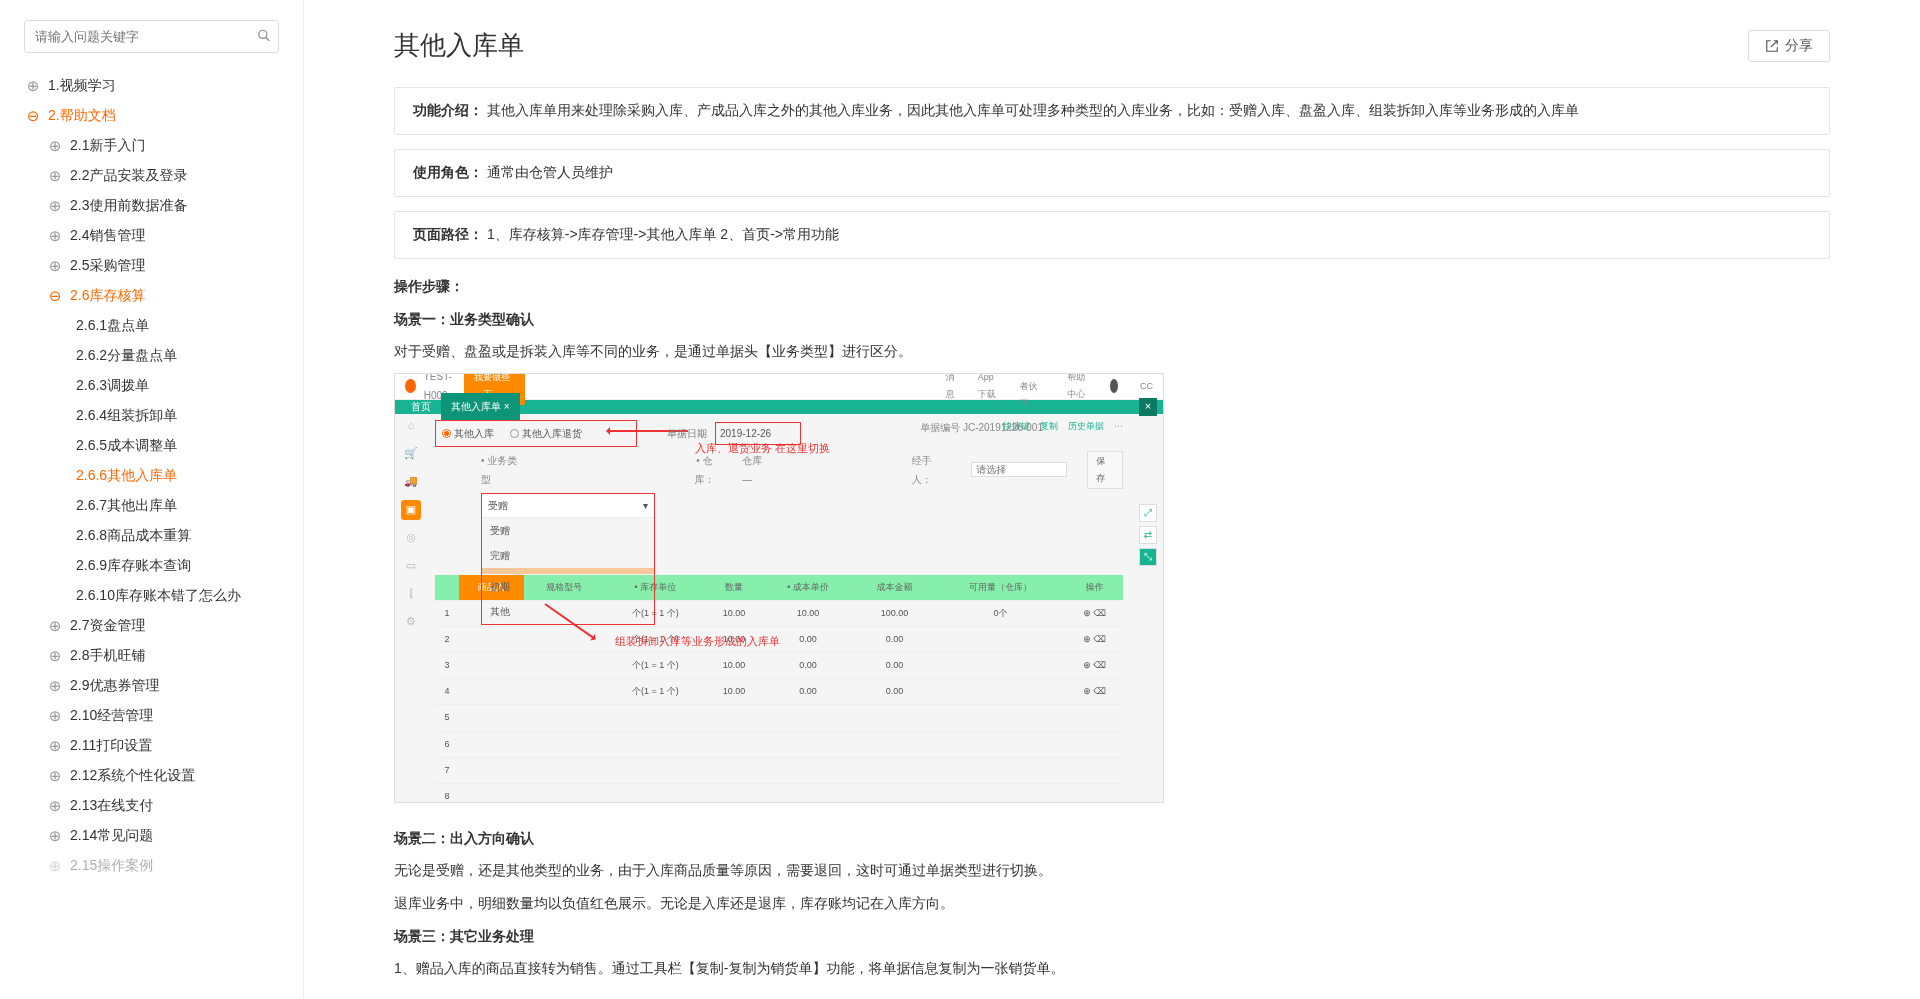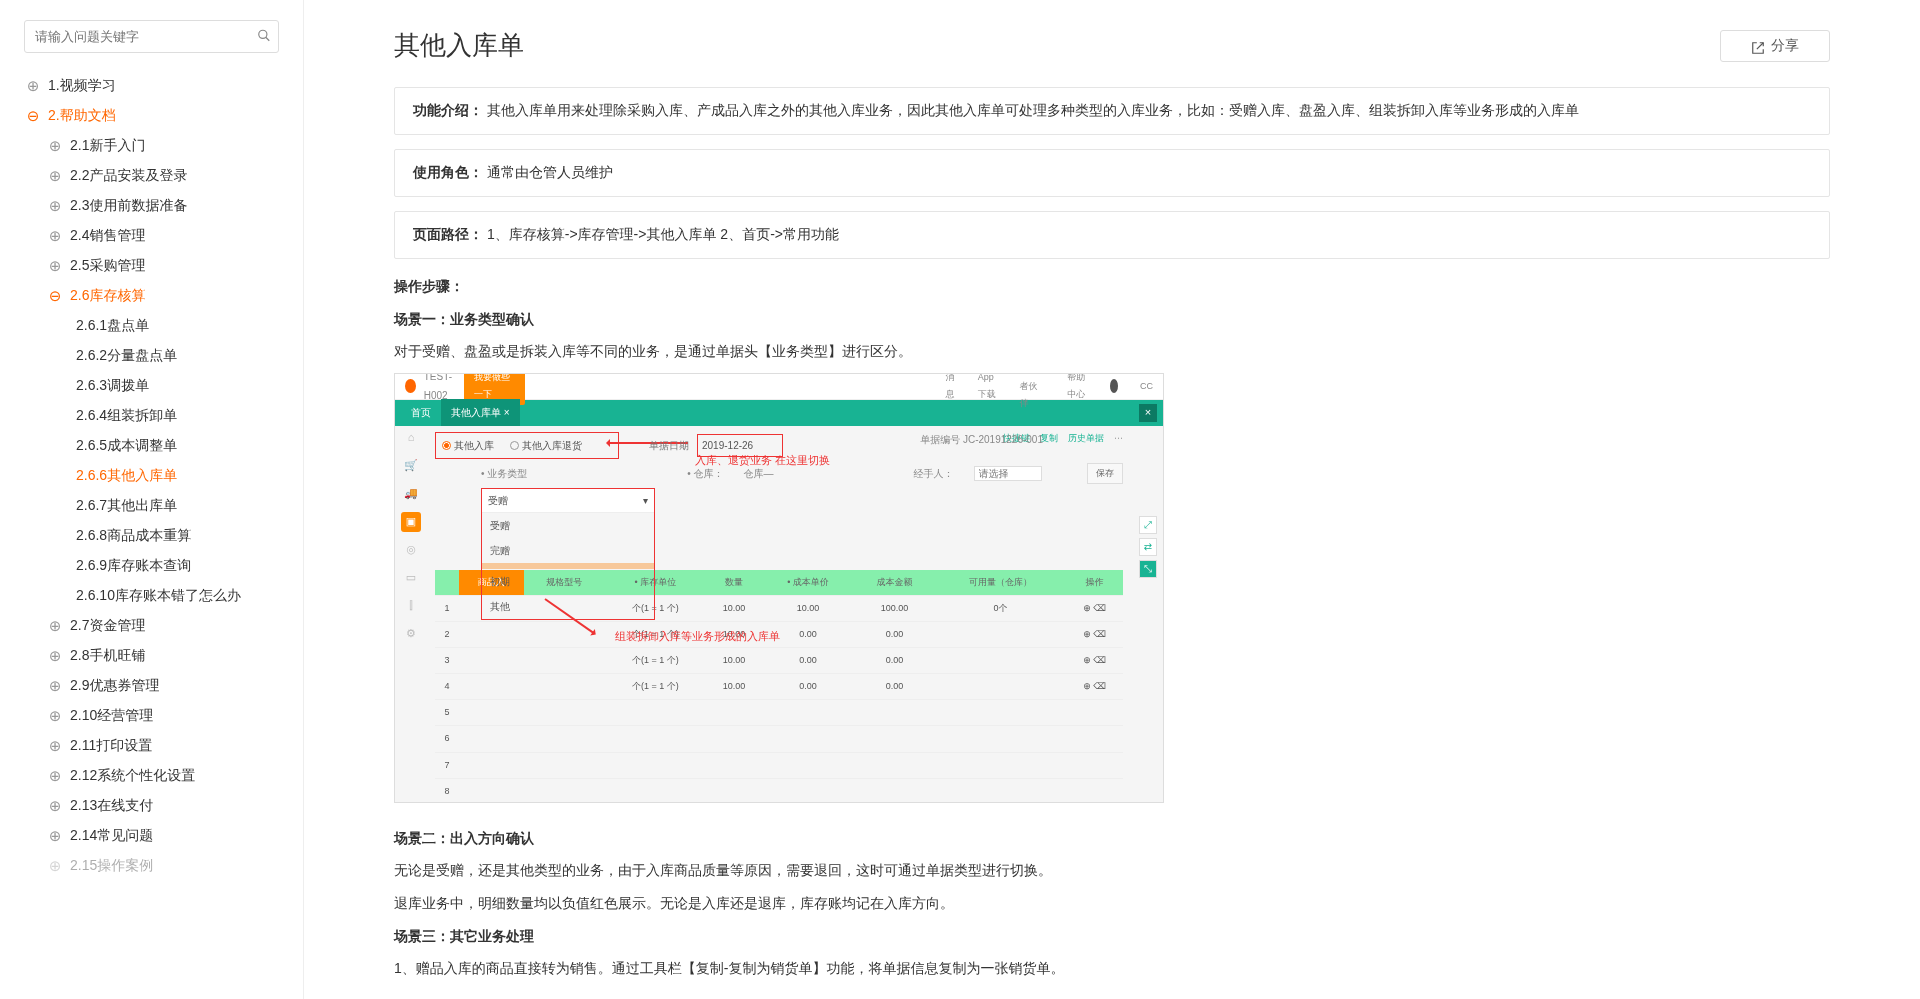--- a/index.html
+++ b/index.html
@@ -19,48 +19,48 @@
 .nav-item.l2 { padding-left: 22px; }
 .nav-item.l3 { padding-left: 52px; font-size: 14px; }
 .nav-item.active { color: #ff6600; }
 .nav-item.expanded .icon-slot { color: #ff6600; }
 .icon-plus::before { content:"⊕"; }
 .icon-minus::before { content:"⊖"; }
 
 .main { flex: 1; padding: 28px 90px 60px 90px; background: #fff; }
 .title-row { display: flex; align-items: center; justify-content: space-between; margin-bottom: 24px; }
 .page-title { font-size: 26px; font-weight: 500; color: #333; }
-.share-btn { border: 1px solid #ddd; background: #fff; padding: 6px 30px; border-radius: 3px; font-size: 14px; color: #555; display: inline-flex; align-items: flex-end; gap:6px; cursor: pointer; }
+.share-btn { border: 1px solid #ddd; background: #fff; padding: 6px 16px; border-radius: 3px; font-size: 14px; color: #555; display: inline-flex; align-items: center; gap:6px; cursor: pointer; }
 
 .info-box { border: 1px solid #e5e5e5; border-radius: 2px; padding: 14px 18px; font-size: 14px; color: #333; margin-bottom: 14px; }
 .info-box .label { font-weight: 600; margin-right: 4px; }
 
 .content-block { font-size: 14px; color: #333; line-height: 1.9; }
 .content-block .bold { font-weight: 600; }
 .content-block p { margin-bottom: 6px; }
 
 .screenshot-img { width: 770px; height: 430px; background: #f5f5f5; border: 1px solid #ddd; margin: 8px 0 22px 0; position: relative; overflow: hidden; }
 .ss-topbar { height: 26px; background: #fff; border-bottom:1px solid #eee; display:flex; align-items:center; padding:0 10px; font-size:10px; color:#888; }
 .ss-logo { width:14px; height:14px; border-radius:50%; background:#ff6600; margin-right:8px; }
 .ss-topright { margin-left:auto; display:flex; gap:22px; align-items:center; }
 .ss-topright span { font-size:9px; }
 .ss-avatar { width:14px; height:14px; border-radius:50%; background:#555; }
-.ss-tabbar { height:26px; background:#18b393; display:flex; align-items:center; padding:0 6px; font-size:10px; color:#fff; }
+.ss-tabbar { height:14px; background:#18b393; display:flex; align-items:center; padding:0 6px; font-size:10px; color:#fff; }
 .ss-tab { padding:4px 10px; }
 .ss-tab.active { background:#0e9478; }
 .ss-pill { background:#ff8a00; color:#fff; padding:2px 10px; border-radius:2px; font-size:9px; margin-left:auto; margin-right:420px;}
 .ss-close { margin-left:auto; background:#0c7a63; width:18px; height:18px; display:flex; align-items:center; justify-content:center; font-size:11px; }
 .ss-body { padding:6px 40px 6px 40px; position:relative; font-size:10px; color:#555; }
 .ss-sideicons { position:absolute; left:6px; top:0; display:flex; flex-direction:column; gap:8px; padding-top:2px;}
 .ss-sideicon { width:20px; height:20px; border-radius:3px; display:flex; align-items:center; justify-content:center; font-size:11px; color:#bbb; }
 .ss-sideicon.act { background:#ff8a00; color:#fff; }
 .ss-rightfloat { position:absolute; right:6px; top:90px; display:flex; flex-direction:column; gap:4px; }
 .ss-rfbox { width:18px; height:18px; border:1px solid #ddd; background:#fff; font-size:10px; display:flex; align-items:center; justify-content:center; color:#18b393; }
 .ss-rfbox.on { background:#18b393; color:#fff; }
-.ss-radio-row { border:1.5px solid #e33; padding:3px 6px; display:flex; align-items:center; gap:16px; width: 184px; margin-bottom:2px; position:relative;}
+.ss-radio-row { border:1.5px solid #e33; padding:3px 6px; display:flex; align-items:center; gap:16px; width: 202px; margin-bottom:2px; position:relative;}
 .ss-radio { display:inline-flex; align-items:center; gap:3px; }
 .ss-radio .dot { width:9px; height:9px; border-radius:50%; border:1px solid #999; display:inline-block; }
 .ss-radio .dot.on { border-color:#ff6600; background:radial-gradient(circle,#ff6600 0 45%,#fff 46% 100%); }
 .red-arrow-h { position:absolute; width:80px; height:2px; background:#e33; }
 .red-arrow-h::after{content:"";position:absolute;left:-6px;top:-3px;border:4px solid transparent;border-right-color:#e33;}
 .red-text { color:#e33; font-size:11px; position:absolute; }
 .ss-daterow { display:flex; align-items:center; gap:8px; font-size:10px; color:#777; margin:2px 0 4px 0; position:relative;}
 .ss-date-inp { border:1.5px solid #e33; padding:1px 4px; width:86px; font-size:10px; color:#555; }
 .ss-select-red { border:1.5px solid #e33; width:174px; position:relative; margin:4px 0 2px 46px; }
 .ss-select-head { background:#fff; padding:2px 6px; display:flex; justify-content:space-between; align-items:center; }
@@ -69,21 +69,21 @@
 .ss-select-opts .hl { background:#f7c89a; }
 .ss-table { width:100%; border-collapse:collapse; font-size:9px; color:#555; margin-top:-52px; position:relative; z-index:0;}
 .ss-table th, .ss-table td { border-bottom:1px solid #eee; padding:4px 4px; text-align:center; }
 .ss-table th { background:#86efac; font-weight:normal; color:#666;}
 .ss-table .orange-cell { background:#ff8a00; color:#fff; }
 .ss-arrow-diag { position:absolute; width:60px; height:2px; background:#e33; transform:rotate(35deg); transform-origin:left center;}
 .ss-arrow-diag::after{content:"";position:absolute;right:-6px;top:-3px;border:4px solid transparent;border-left-color:#e33;}
 .ss-toolbar-right { position:absolute; right:40px; top:4px; font-size:9px; color:#888; display:flex; gap:10px; align-items:center;}
 .ss-toolbar-right .g{color:#18b393;}
 .ss-field-row { display:flex; align-items:center; gap:20px; font-size:10px; color:#888; margin:2px 0 4px 46px; }
-.ss-field-row input { border:1px solid #ddd; padding:1px 4px; width:68px; font-size:10px; }
+.ss-field-row input { border:1px solid #ddd; padding:1px 4px; width:96px; font-size:10px; }
 .ss-field-row .save-s { margin-left:auto; border:1px solid #ddd; background:#f8f8f8; padding:1px 8px; font-size:9px; color:#666;}
 </style>
 </head>
 <body>
 
 <div class="layout">
   <aside class="sidebar">
     <div class="search-wrap">
       <input class="search-input" placeholder="请输入问题关键字" style="">
       <span class="search-icon-btn">

